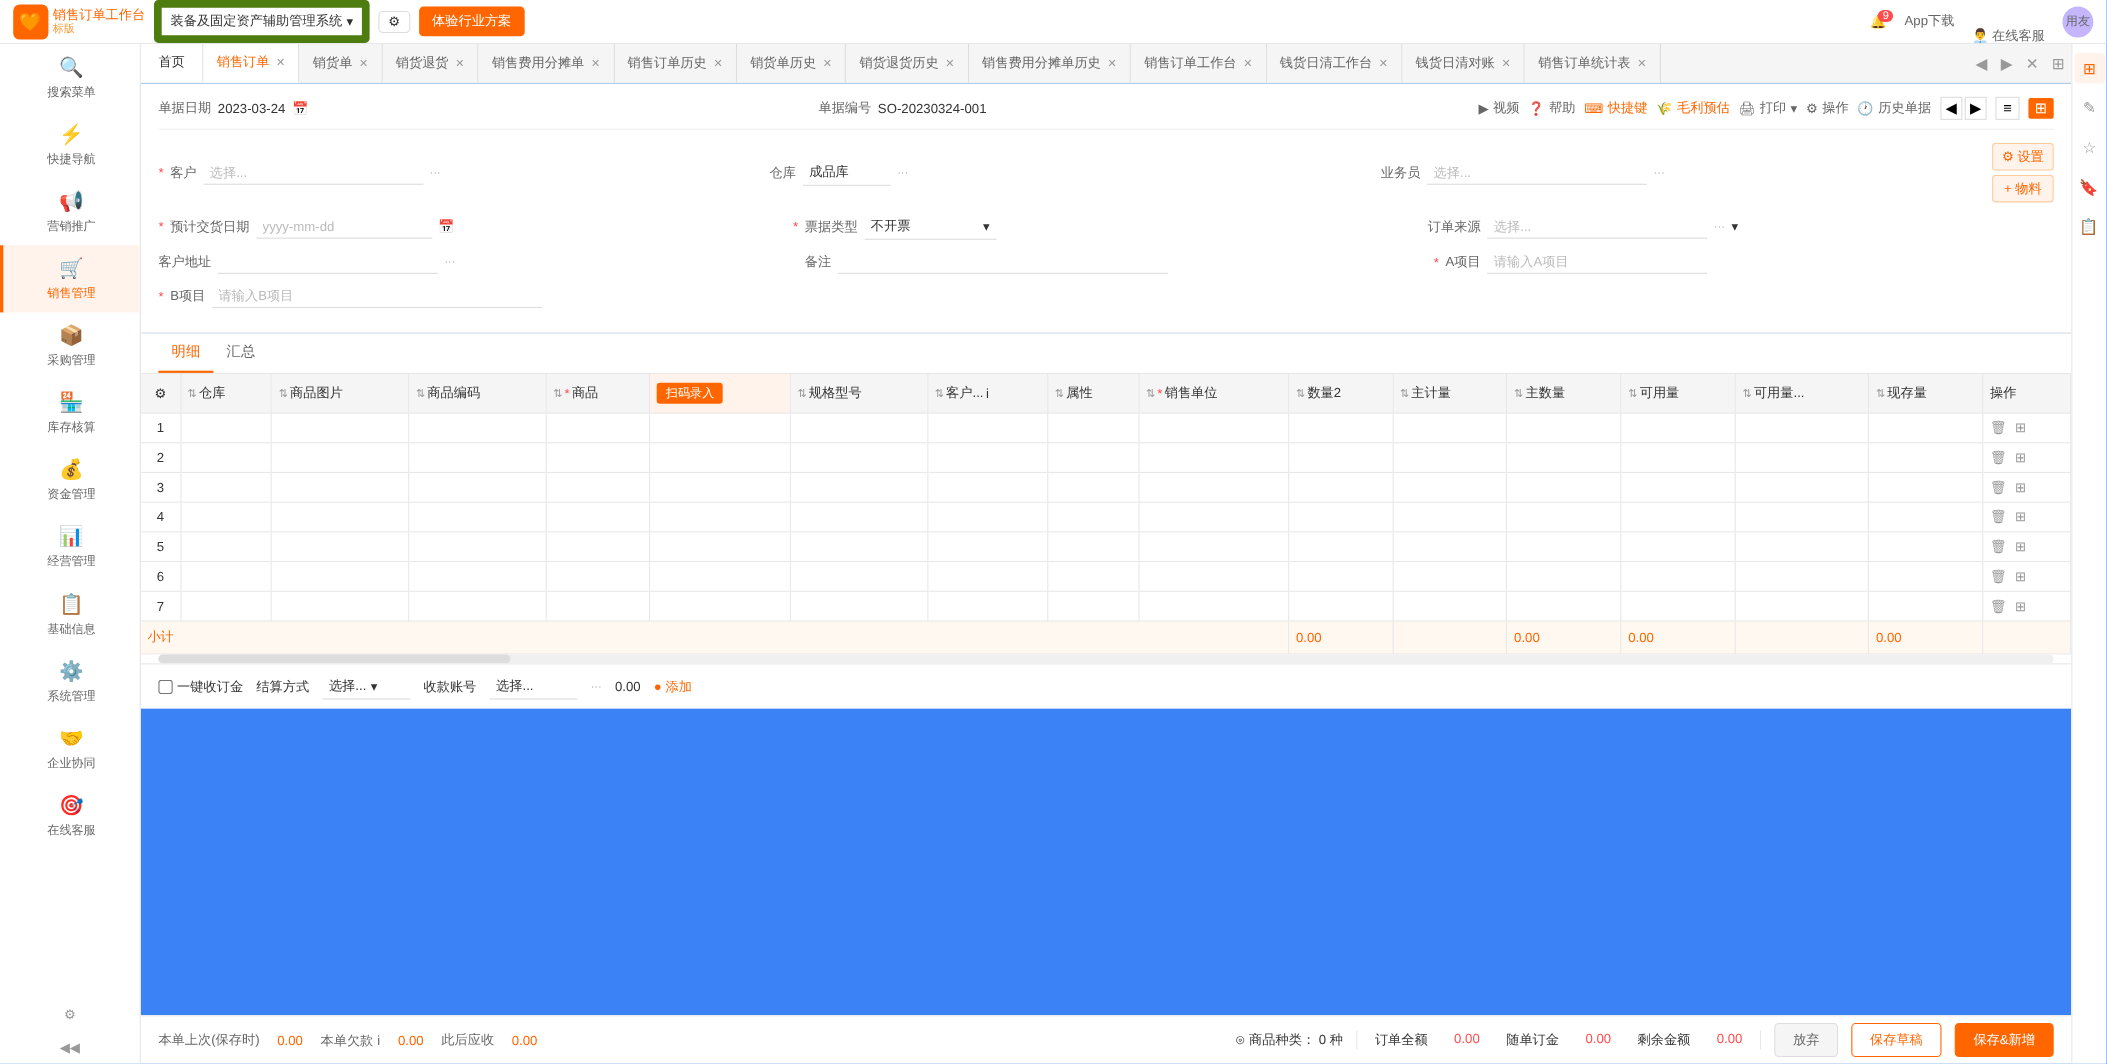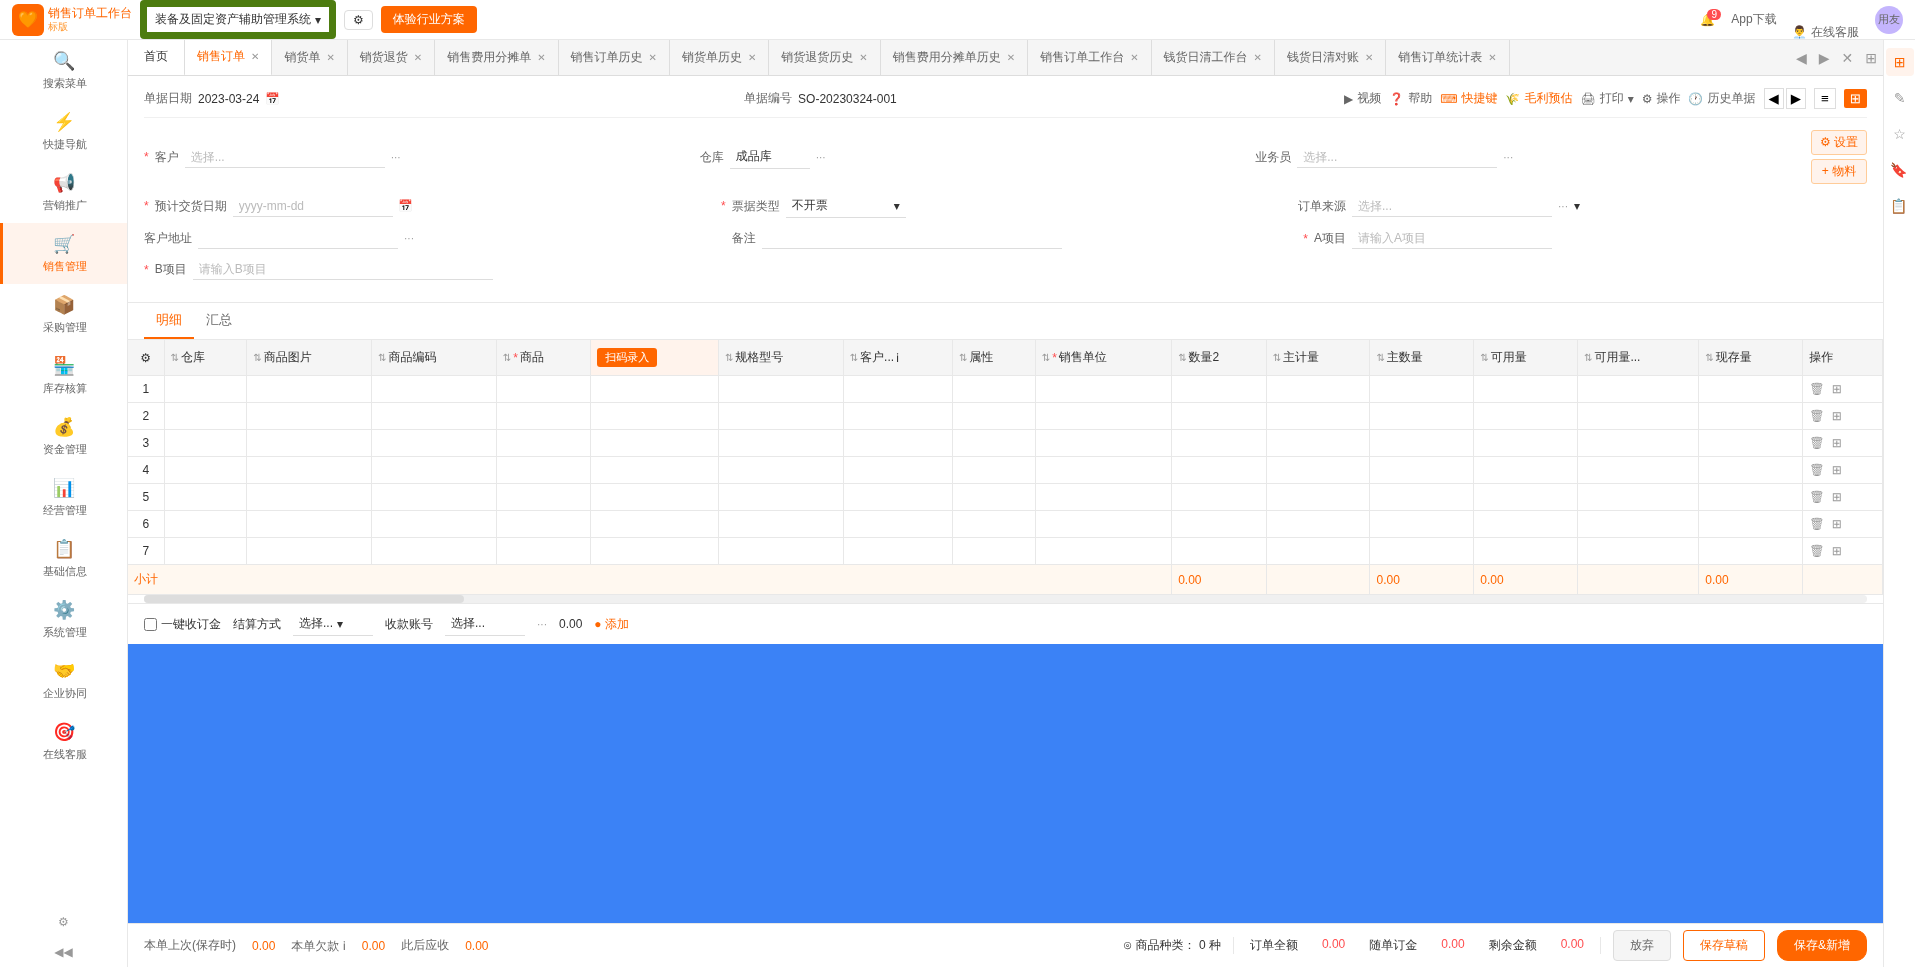--- a/index.html
+++ b/index.html
@@ -736,21 +736,21 @@
                 <span>随单订金</span>
                 <span class="summary-amount">0.00</span>
               </div>
               <div class="summary-row">
                 <span>剩余金额</span>
                 <span class="summary-amount">0.00</span>
               </div>
             </div>
             <button class="btn btn-gray">放弃</button>
             <button class="btn btn-secondary" style="padding:6px 16px;">保存草稿</button>
-            <button class="btn btn-primary" style="padding:6px 16px;border-radius:11px;">保存&amp;新增</button>
+            <button class="btn btn-primary" style="padding:6px 16px;">保存&amp;新增</button>
           </div>
         </div>
       </div>
     </div>
 
     <div class="right-panel">
       <div class="right-panel-btn active">⊞</div>
       <div class="right-panel-btn">✎</div>
       <div class="right-panel-btn">☆</div>
       <div class="right-panel-btn">🔖</div>

